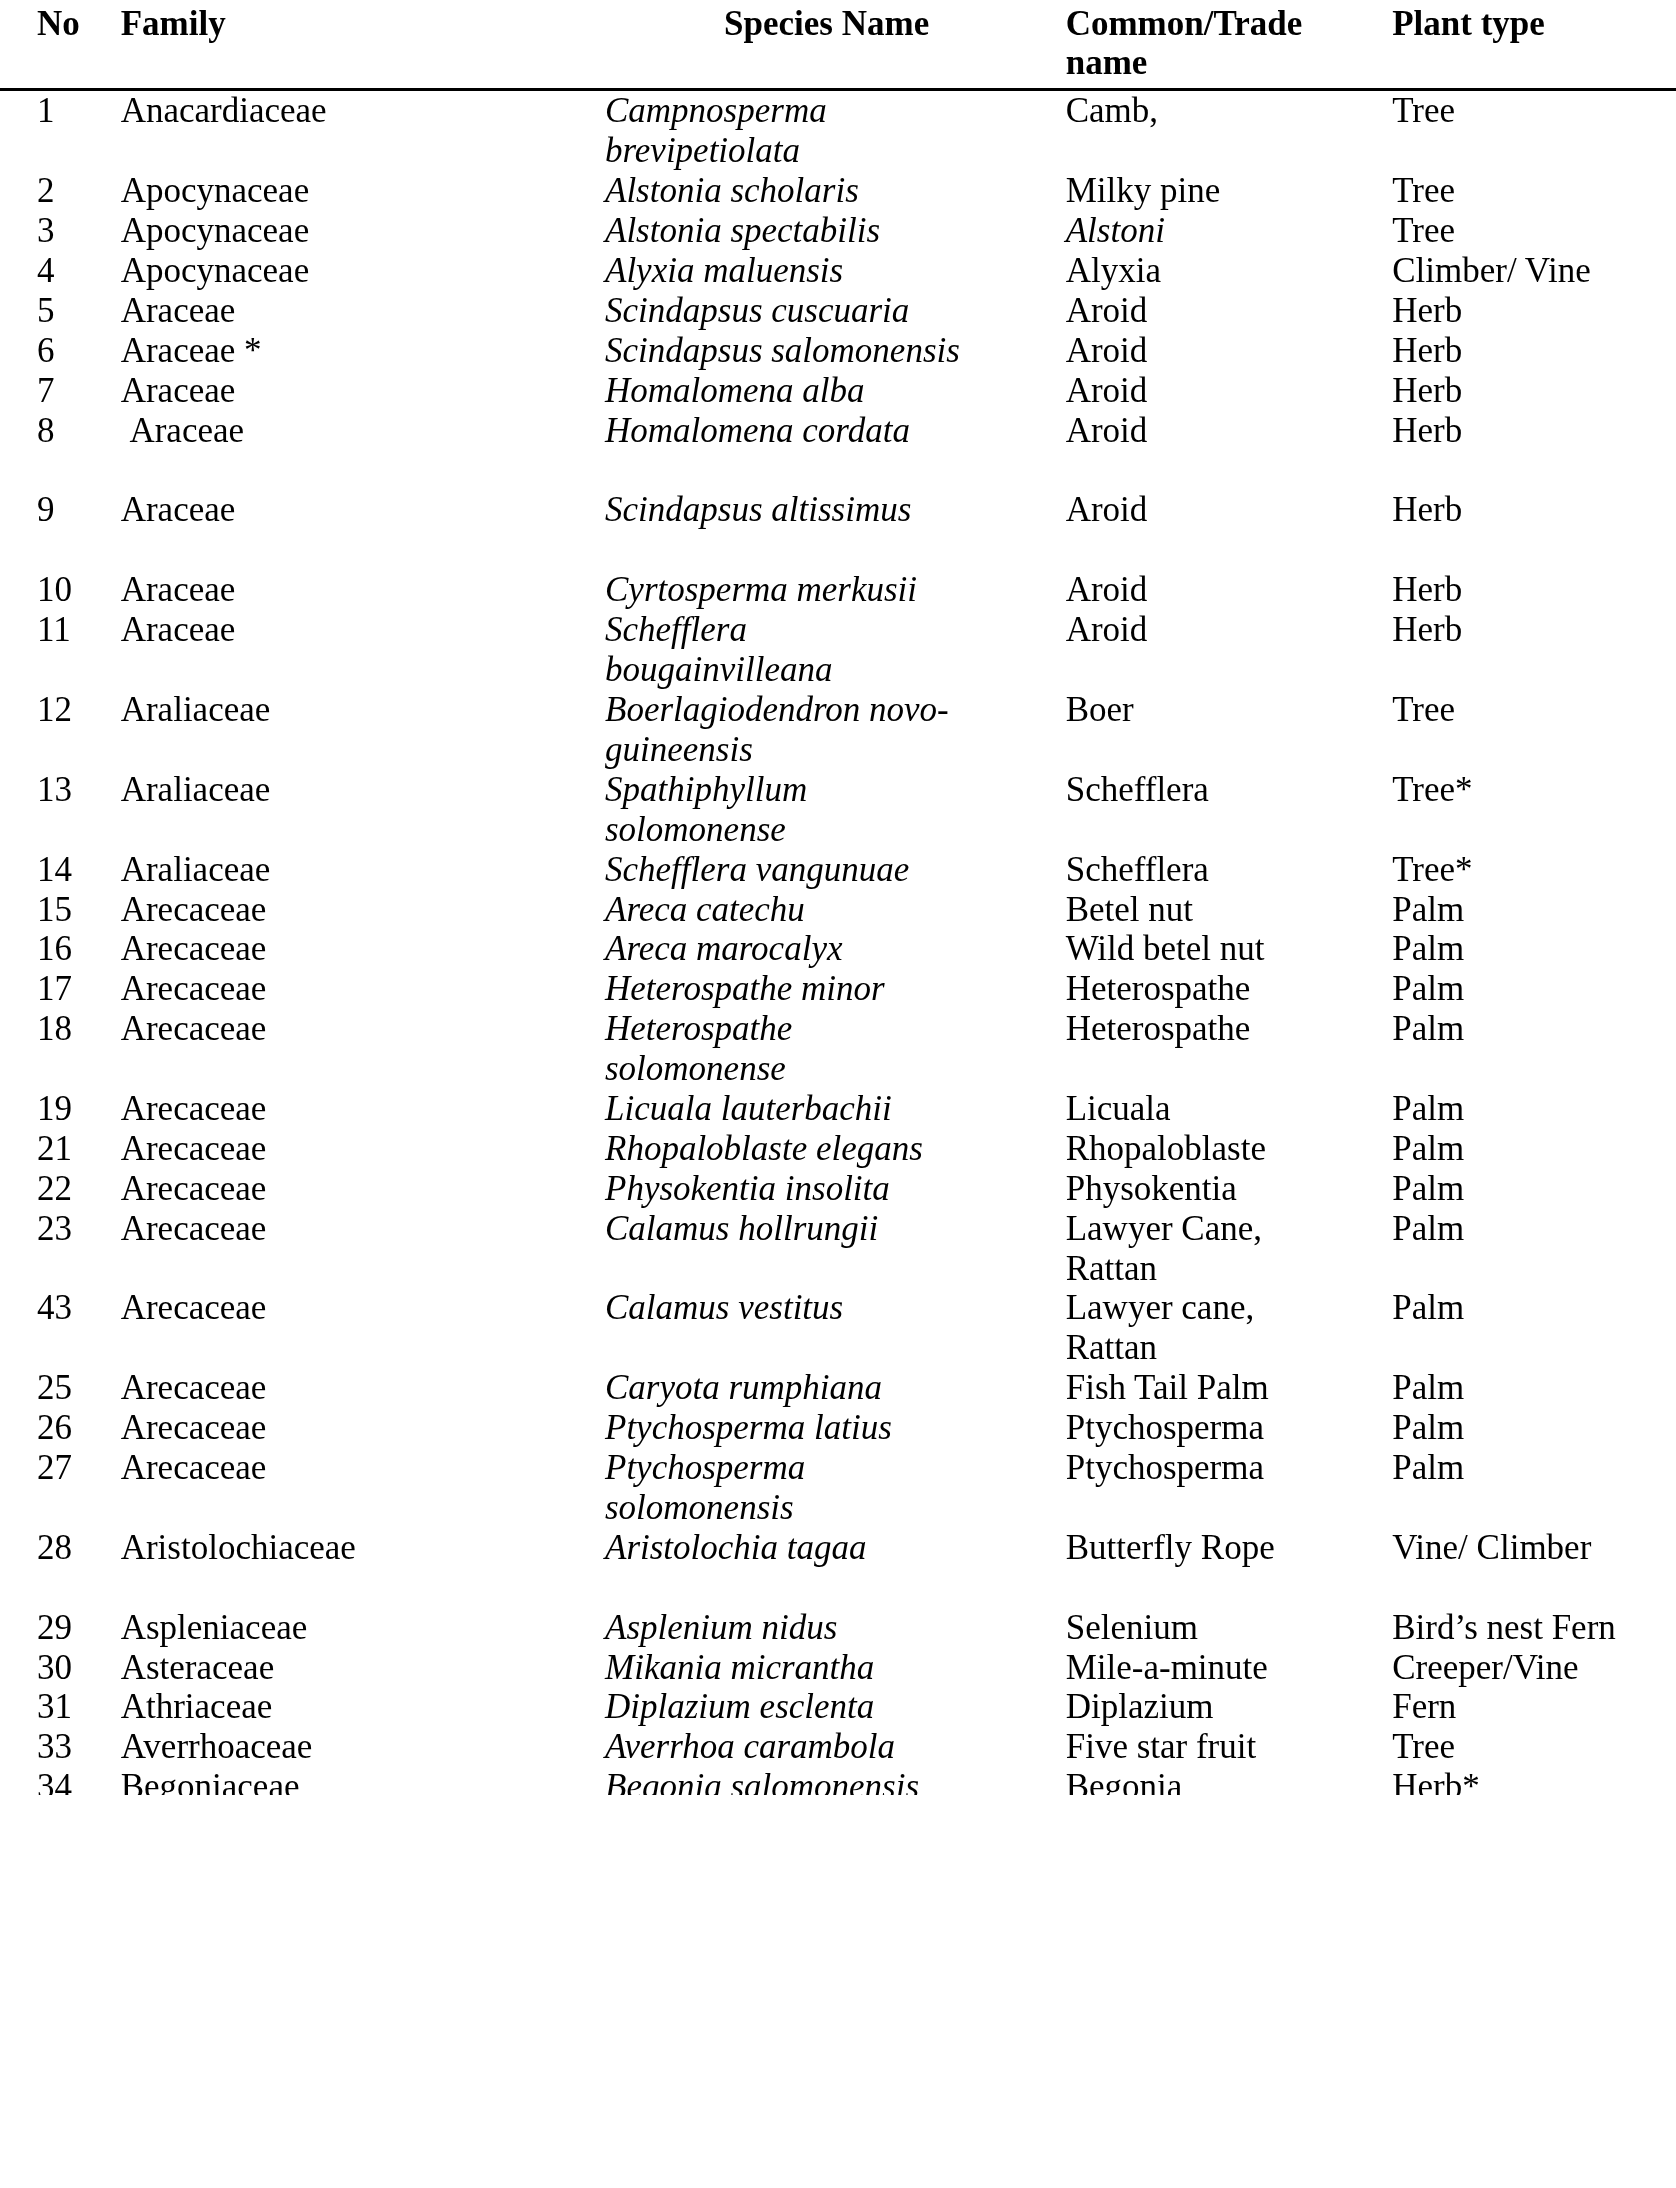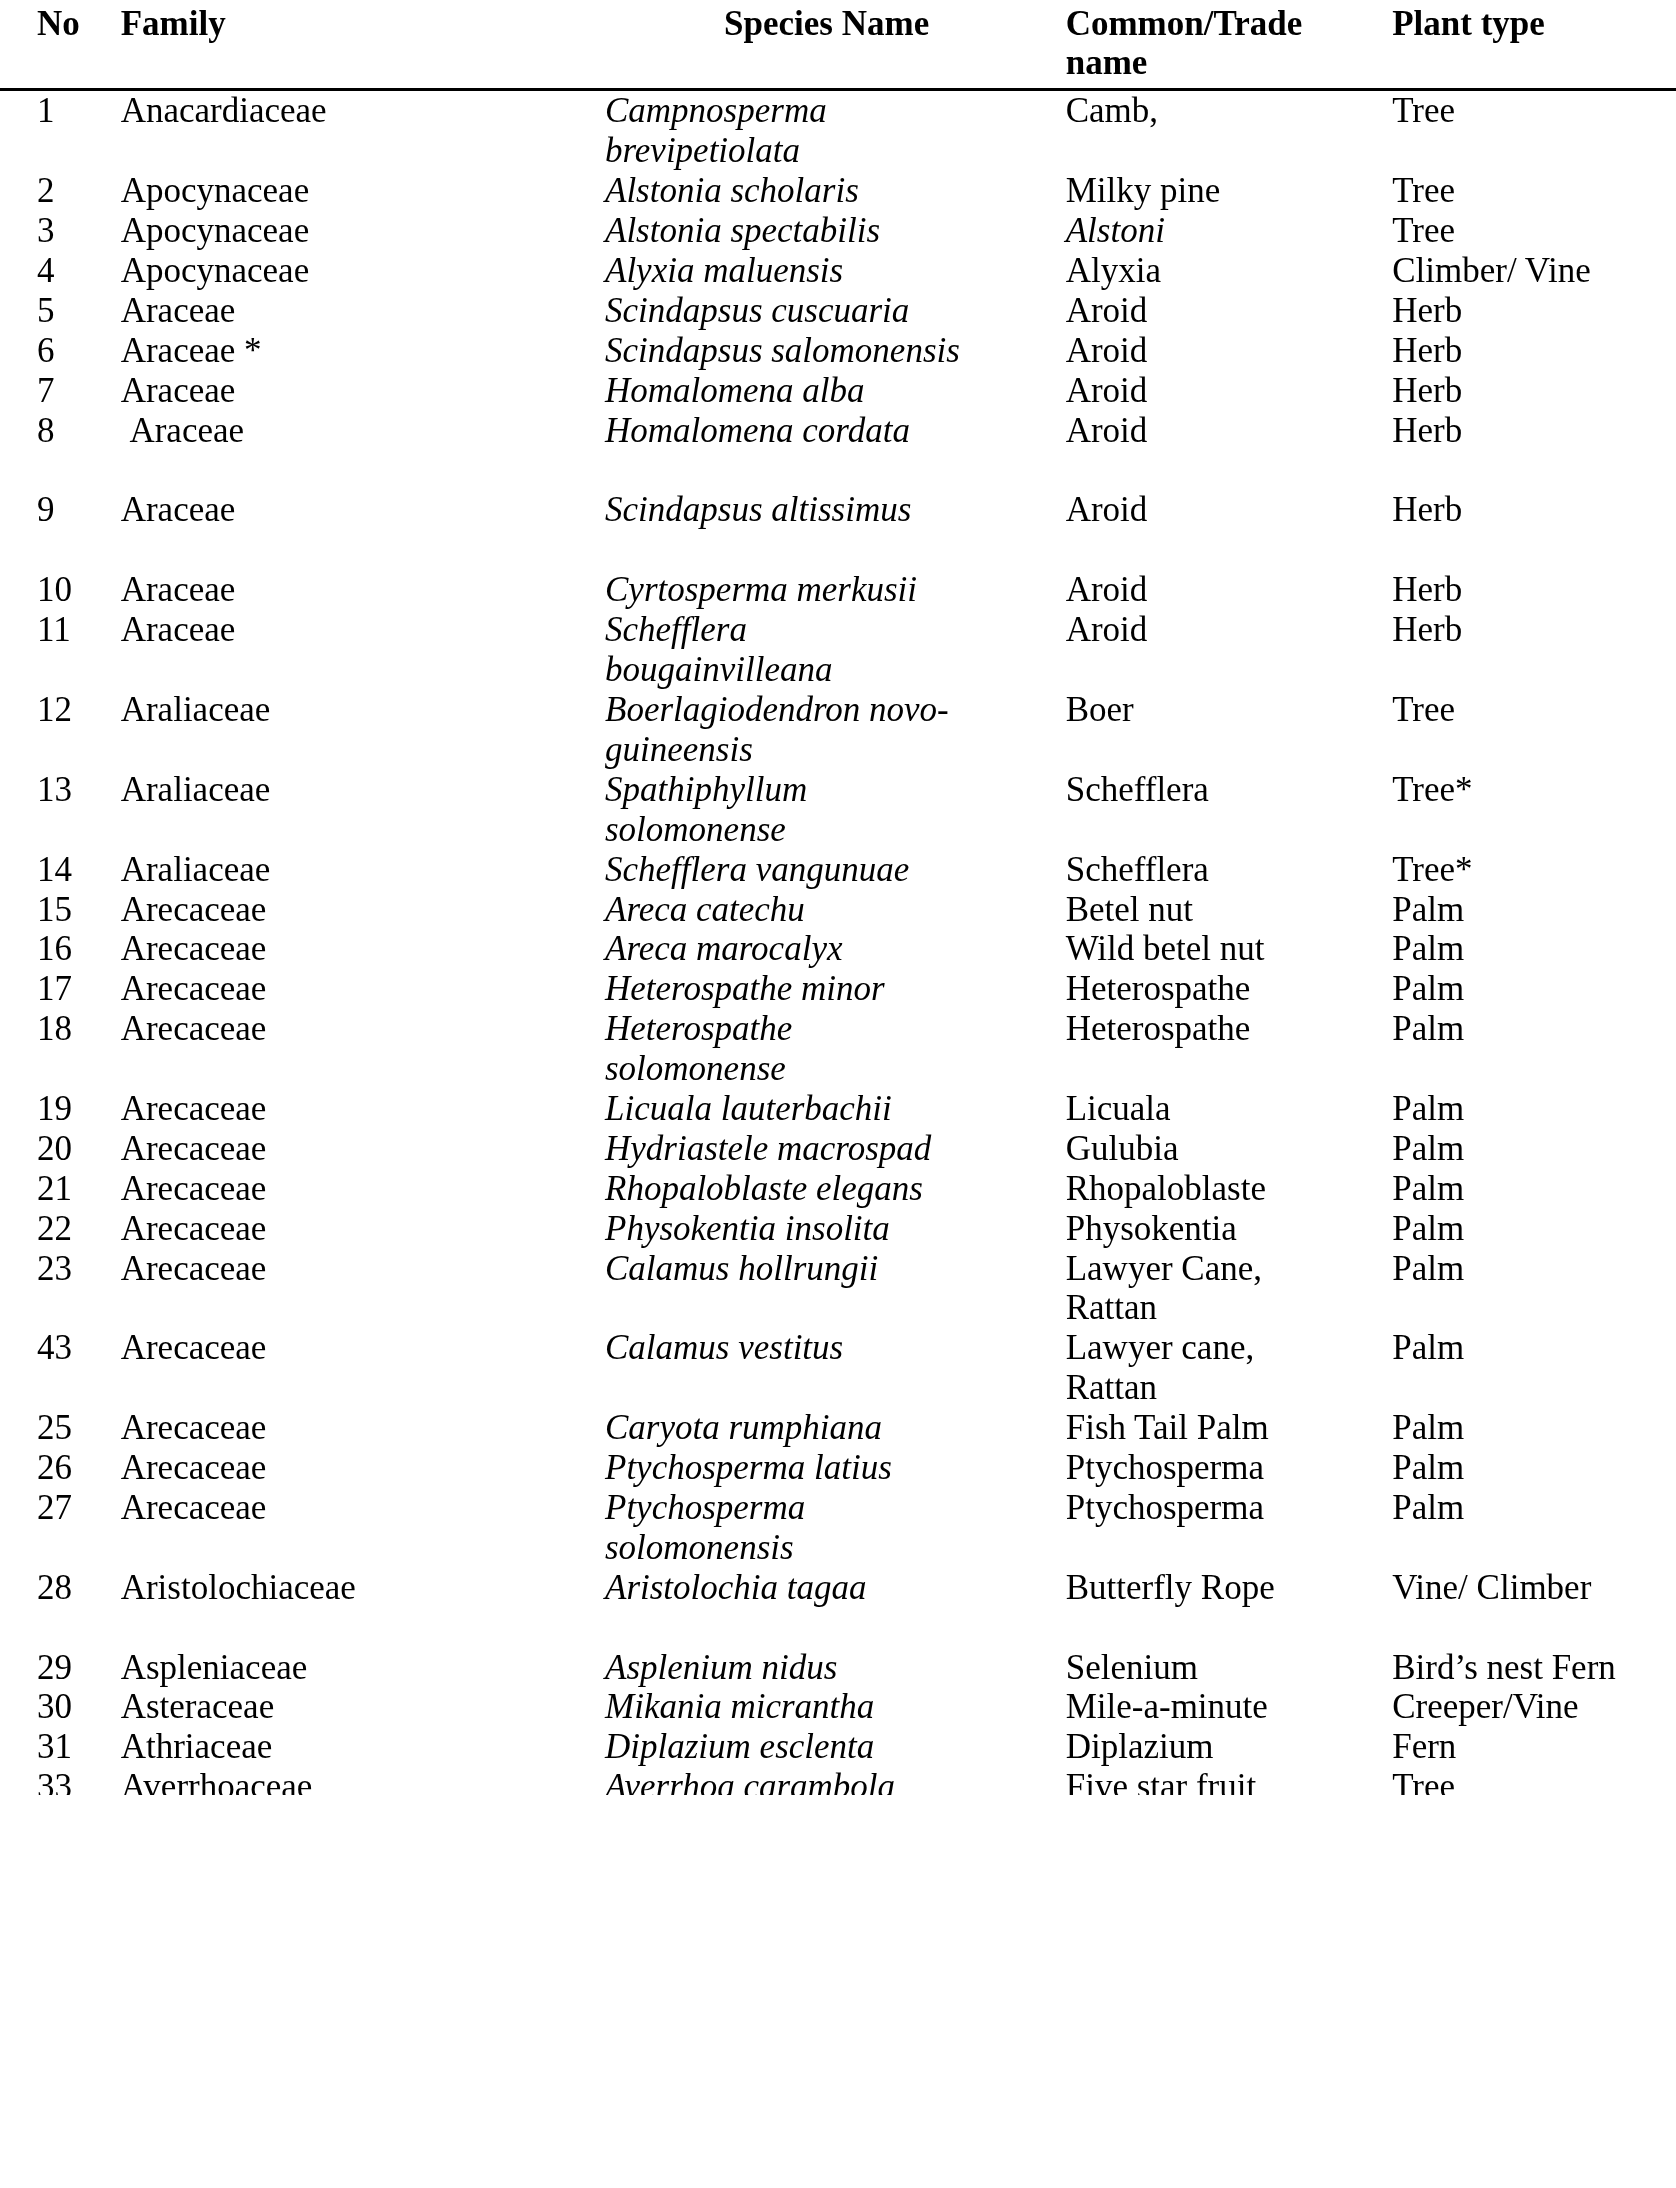--- a/index.html
+++ b/index.html
@@ -226,27 +226,20 @@
           <td class="td-type">Palm</td>
         </tr>
         <tr>
           <td class="td-no">19</td>
           <td class="td-family">Arecaceae</td>
           <td class="td-species">Licuala lauterbachii</td>
           <td class="td-common">Licuala</td>
           <td class="td-type">Palm</td>
         </tr>
         <tr>
-          <td class="td-no">20</td>
-          <td class="td-family">Arecaceae</td>
-          <td class="td-species">Hydriastele macrospad</td>
-          <td class="td-common">Gulubia</td>
-          <td class="td-type">Palm</td>
-        </tr>
-        <tr>
           <td class="td-no">21</td>
           <td class="td-family">Arecaceae</td>
           <td class="td-species">Rhopaloblaste elegans</td>
           <td class="td-common">Rhopaloblaste</td>
           <td class="td-type">Palm</td>
         </tr>
         <tr>
           <td class="td-no">22</td>
           <td class="td-family">Arecaceae</td>
           <td class="td-species">Physokentia insolita</td>

